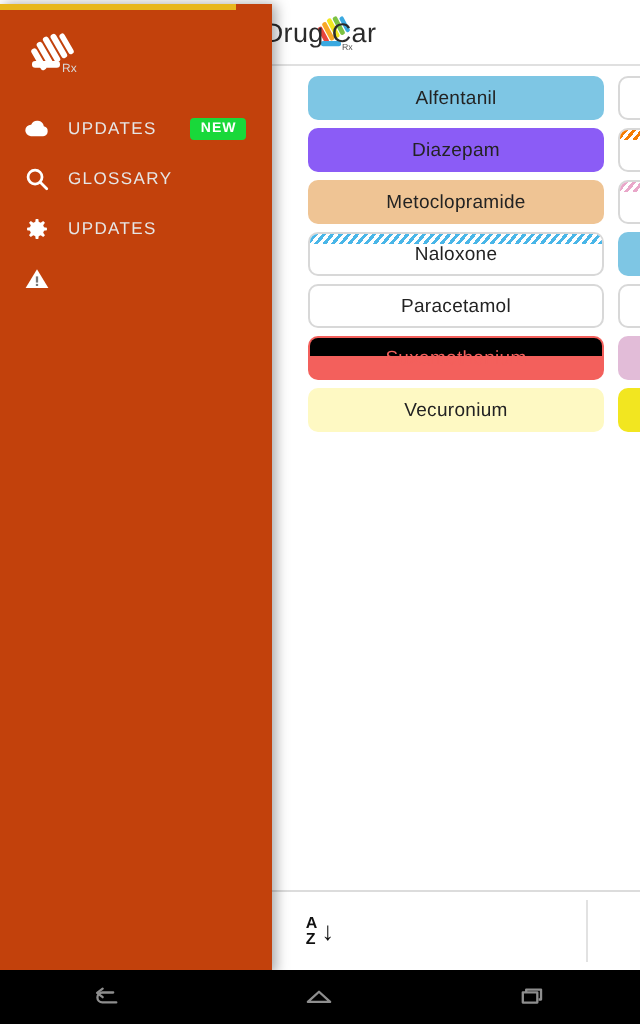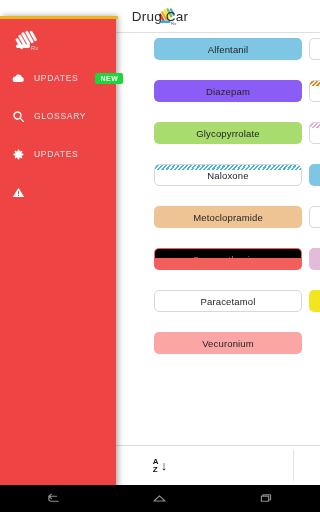--- a/index.html
+++ b/index.html
@@ -32,21 +32,21 @@
     flex:1 1 auto; position:relative; overflow:hidden; background:#fff;
     padding-top:5px;
   }
   .col {
     position:absolute; top:5px; width:148px;
   }
   .col-left  { left:154px; }
   .col-right { left:309px; }
 
   .card {
-    position:relative; height:22px; margin-bottom:20px;
+    position:relative; height:22px; margin-bottom:4px;
     border-radius:5px; overflow:hidden;
     display:flex; align-items:center; justify-content:center;
     font-size:9.5px; color:#232323; letter-spacing:.15px;
     border:1px solid transparent;
   }
   .card.outline { background:#fff; border:1px solid #d8d8d8; }
   .card-label { position:relative; z-index:3; }
 
   
   .hatch {
@@ -81,33 +81,33 @@
   #sort-button {
     position:absolute; left:0; right:0; top:0; bottom:0;
     display:flex; align-items:center; justify-content:center; gap:2px;
   }
   #sort-az { display:flex; flex-direction:column; line-height:8px;
              font-size:8px; font-weight:bold; color:#111; }
   #sort-arrow { font-size:13px; color:#111; line-height:13px; }
 
   
   #drawer {
-    position:absolute; left:0; top:16px; width:116px; height:485px;
-    background:#ef4444; z-index:20;
+    position:absolute; left:0; top:2px; width:136px; height:485px;
+    background:#c2410c; z-index:20;
     box-shadow:2px 0 6px rgba(0,0,0,.35);
   }
   #drawer-accent { height:3px; background:#e8b71d; width:118px; }
   #drawer-logo { width:36px; height:26px; margin:9px 0 0 12px; position:relative; }
 
   .menu { margin-top:12px; }
   .menu-item {
     height:24px; display:flex; align-items:center;
     padding-left:12px; gap:9px;
   }
-  .menu-item + .menu-item { margin-top:14px; }
+  .menu-item + .menu-item { margin-top:1px; }
   .mi-icon {
     width:13px; height:13px; flex:0 0 13px;
     display:flex; align-items:center; justify-content:center;
     color:#ffffff;
   }
   .mi-label {
     font-size:8.5px; color:#e6e6e6; letter-spacing:.7px;
   }
   .badge {
     background:#19d83a; color:#ffffff; font-size:7px; font-weight:bold;
@@ -151,44 +151,41 @@
       <div class="col col-left">
 
         <div class="card" style="background:#7ec6e4">
           <span class="card-label">Alfentanil</span>
         </div>
 
         <div class="card" style="background:#8b5cf6">
           <span class="card-label">Diazepam</span>
         </div>
 
-        <div class="card" style="background:#a9dc6e">
-          <span class="card-label">Glycopyrrolate</span>
+
+        <div class="card" style="background:#efc494">
+          <span class="card-label">Metoclopramide</span>
         </div>
 
         <div class="card outline">
           <span class="hatch hatch-blue"></span>
           <span class="card-label">Naloxone</span>
         </div>
 
-        <div class="card" style="background:#efc494">
-          <span class="card-label">Metoclopramide</span>
+        <div class="card outline">
+          <span class="card-label">Paracetamol</span>
         </div>
 
         <div class="card split" style="background:#f3605c">
           <span class="split-top"></span>
           <span class="split-bottom" style="background:#f3605c"></span>
           <span class="card-label">Suxamethonium</span>
         </div>
 
-        <div class="card outline">
-          <span class="card-label">Paracetamol</span>
-        </div>
-
-        <div class="card" style="background:#fca5a5">
+        <div class="card" style="background:#fef9c3">
           <span class="card-label">Vecuronium</span>
         </div>
       </div>
 
       <div class="col col-right">
         <div class="card outline"></div>
         <div class="card outline">
           <span class="hatch hatch-orange"></span>
         </div>
         <div class="card outline">

